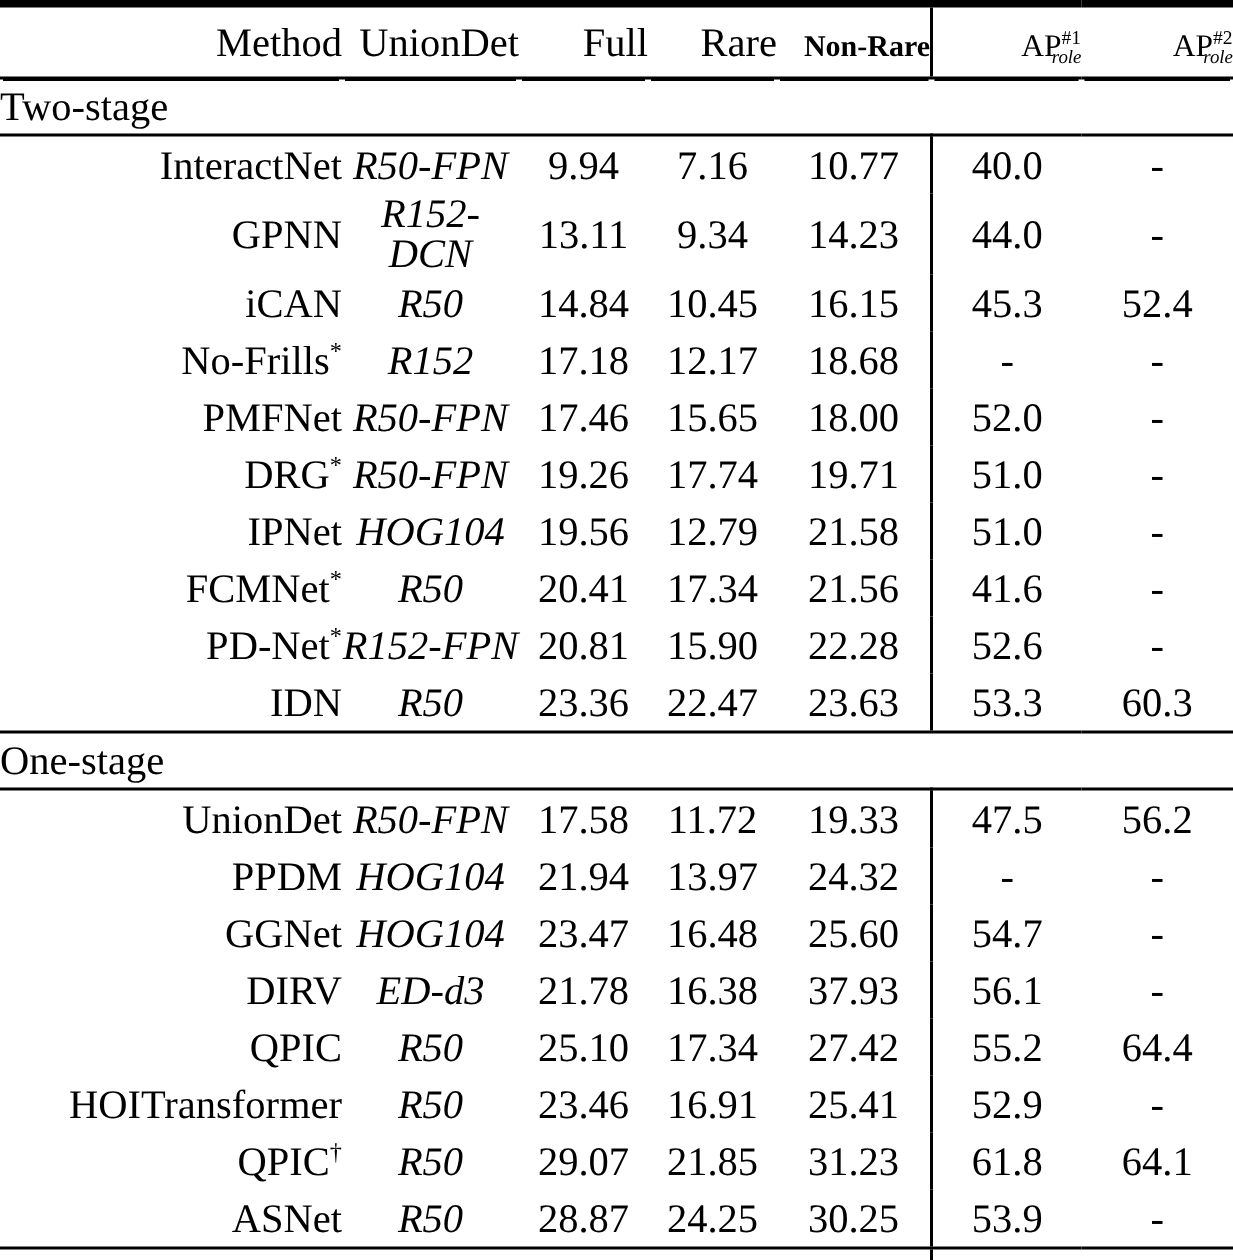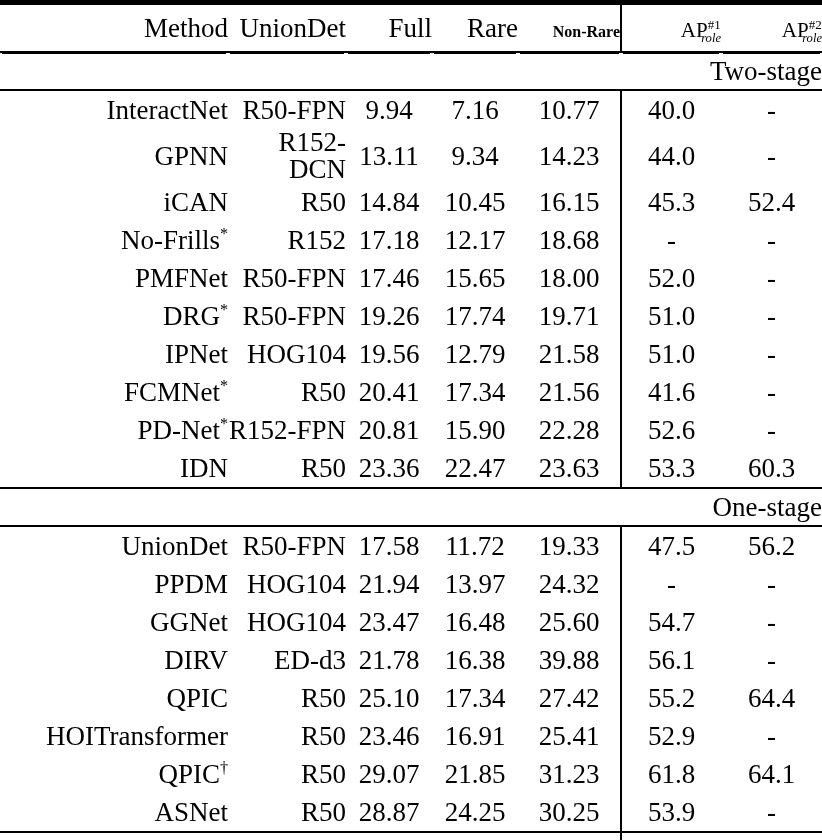--- a/index.html
+++ b/index.html
@@ -41,49 +41,49 @@
   .rule-thin-bot td   { border-bottom: 2px solid #000; }
   .rule-double-bot td { border-bottom: 2px solid #000; box-shadow: 0 4px 0 -2px #000; }
 
   
   .header-row td {
     height: 46px;
     text-align: right;
     font-weight: bold;
     font-size: 27px;
   }
-  .hdr-small { font-size: 16px; font-weight: bold; }
+  .hdr-small { font-size: 20px; font-weight: bold; }
   .ap-head {
     font-size: 21px;
     font-weight: normal;
     white-space: nowrap;
     display: inline-block;
   }
   .ap-head sup { font-size: 0.62em; vertical-align: super; line-height: 0; }
   .ap-head sub { font-size: 0.60em; vertical-align: sub; line-height: 0; font-style: italic; margin-left: -1.55em; }
 
   
   .data-row td {
     height: 38px;
     font-size: 27px;
   }
   .cell-method   { text-align: right; }
-  .cell-backbone { text-align: right; }
+  .cell-backbone { text-align: center; font-style: italic; }
   .cell-num      { text-align: center; }
   .cell-ap       { text-align: center; }
 
   
   .divider { border-left: 2px solid #000; }
 
   
   .section-row td {
     height: 36px;
     font-size: 27px;
     font-weight: bold;
-    text-align: right;
+    text-align: left;
     padding-left: 4px;
   }
 
   .sup-mark { font-size: 0.60em; vertical-align: super; line-height: 0; }
   .bold { font-weight: bold; }
   .ours-name { font-weight: bold; font-size: 27px; text-align: center; }
 </style>
 </head>
 <body>
 
@@ -228,21 +228,21 @@
         <td class="cell-num">16.48</td>
         <td class="cell-num">25.60</td>
         <td class="cell-ap divider">54.7</td>
         <td class="cell-ap">-</td>
       </tr>
       <tr class="data-row ">
         <td class="cell-method"><span>DIRV</span></td>
         <td class="cell-backbone">ED-d3</td>
         <td class="cell-num">21.78</td>
         <td class="cell-num">16.38</td>
-        <td class="cell-num">39.88</td>
+        <td class="cell-num">37.93</td>
         <td class="cell-ap divider">56.1</td>
         <td class="cell-ap">-</td>
       </tr>
       <tr class="data-row ">
         <td class="cell-method"><span>QPIC</span></td>
         <td class="cell-backbone">R50</td>
         <td class="cell-num">25.10</td>
         <td class="cell-num">17.34</td>
         <td class="cell-num">27.42</td>
         <td class="cell-ap divider">55.2</td>

